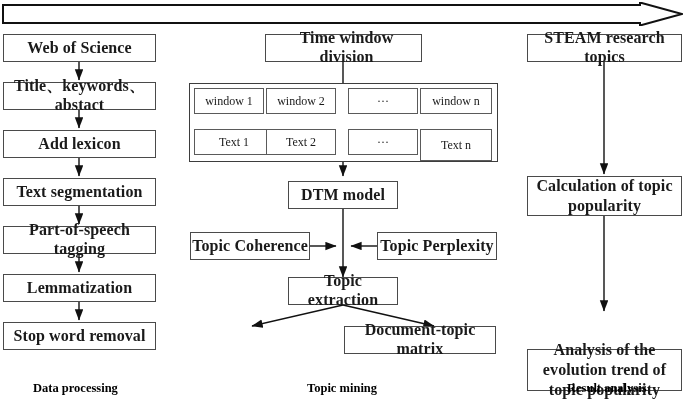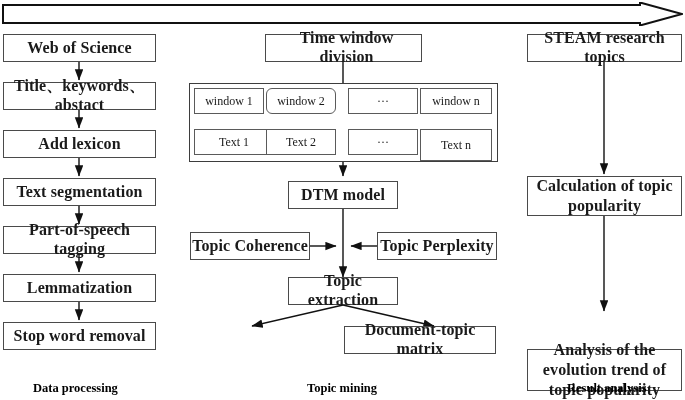--- a/index.html
+++ b/index.html
@@ -120,21 +120,21 @@
   <div class="node" style="left:3px;  top:178px; width:153px; height:28px;">Text segmentation</div>
   <div class="node" style="left:3px;  top:226px; width:153px; height:28px;">Part-of-speech tagging</div>
   <div class="node" style="left:3px;  top:274px; width:153px; height:28px;">Lemmatization</div>
   <div class="node" style="left:3px;  top:322px; width:153px; height:28px;">Stop word removal</div>
 
   <div class="node" style="left:265px; top:34px; width:157px; height:28px;padding-left:6px;">Time window division</div>
 
   <div class="group-box" style="left:189px; top:83px; width:309px; height:79px;"></div>
 
   <div class="chip" style="left:194px; top:88px; width:70px; height:26px;">window 1</div>
-  <div class="chip" style="left:266px; top:88px; width:70px; height:26px;border-radius:6px;">window 2</div>
+  <div class="chip" style="left:266px; top:88px; width:70px; height:26px;">window 2</div>
   <div class="chip" style="left:348px; top:88px; width:70px; height:26px;">···</div>
   <div class="chip" style="left:420px; top:88px; width:72px; height:26px;">window n</div>
 
   <div class="chip" style="left:194px; top:129px; width:80px; height:26px;">Text 1</div>
   <div class="chip" style="left:266px; top:129px; width:70px; height:26px;">Text 2</div>
   <div class="chip" style="left:348px; top:129px; width:70px; height:26px;">···</div>
   <div class="chip" style="left:420px; top:129px; width:72px; height:32px;">Text n</div>
 
   <div class="node" style="left:288px; top:181px; width:110px; height:28px;">DTM model</div>
 

